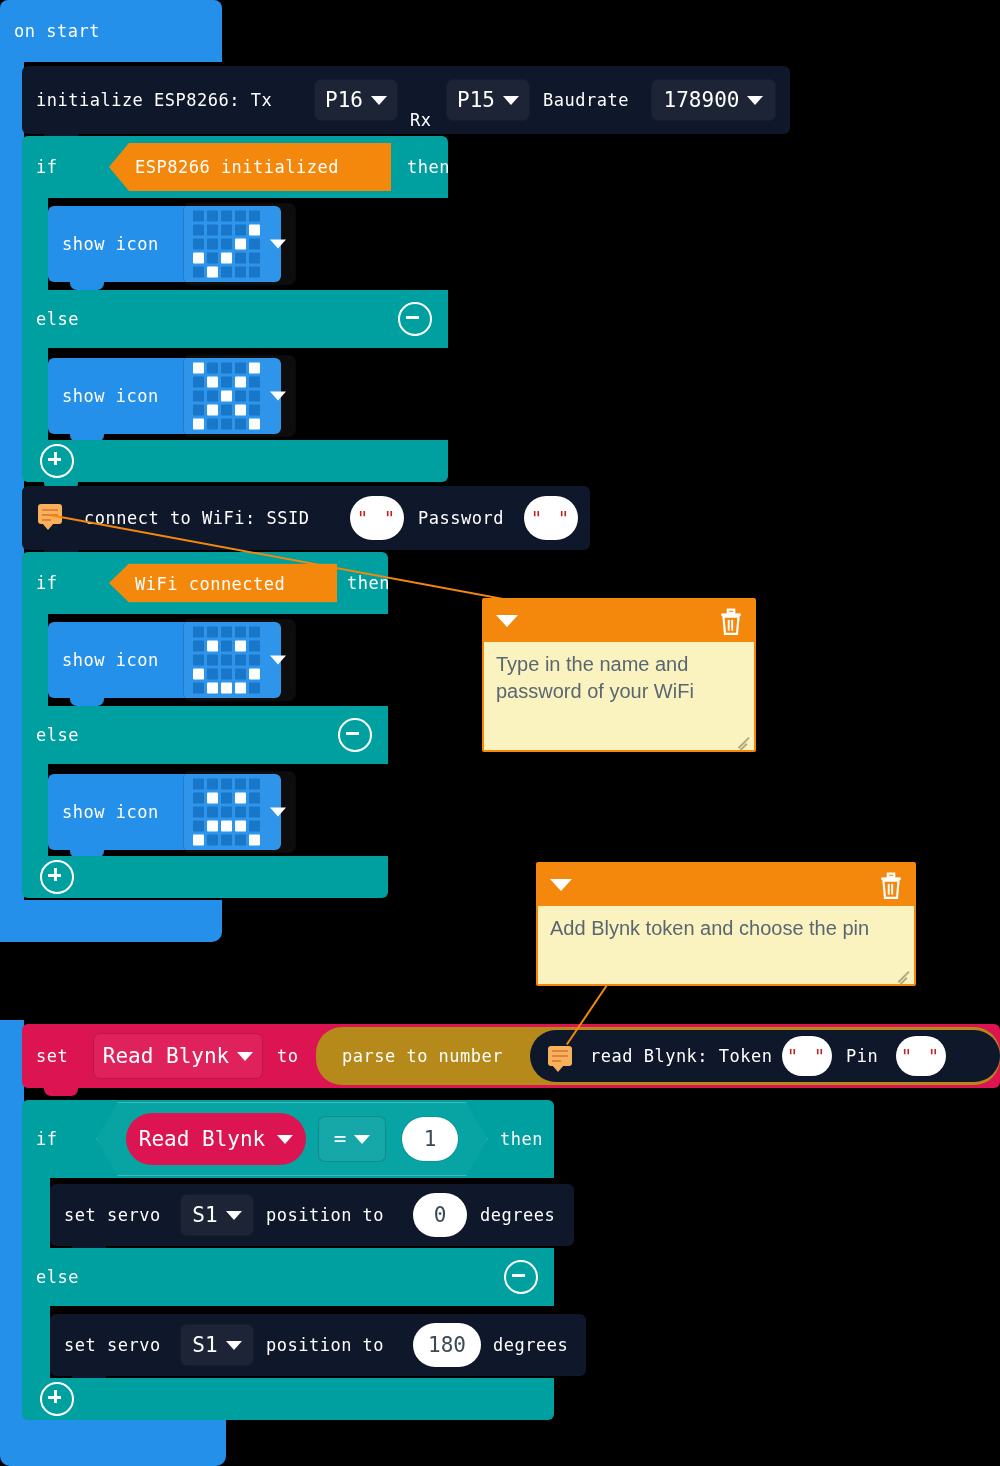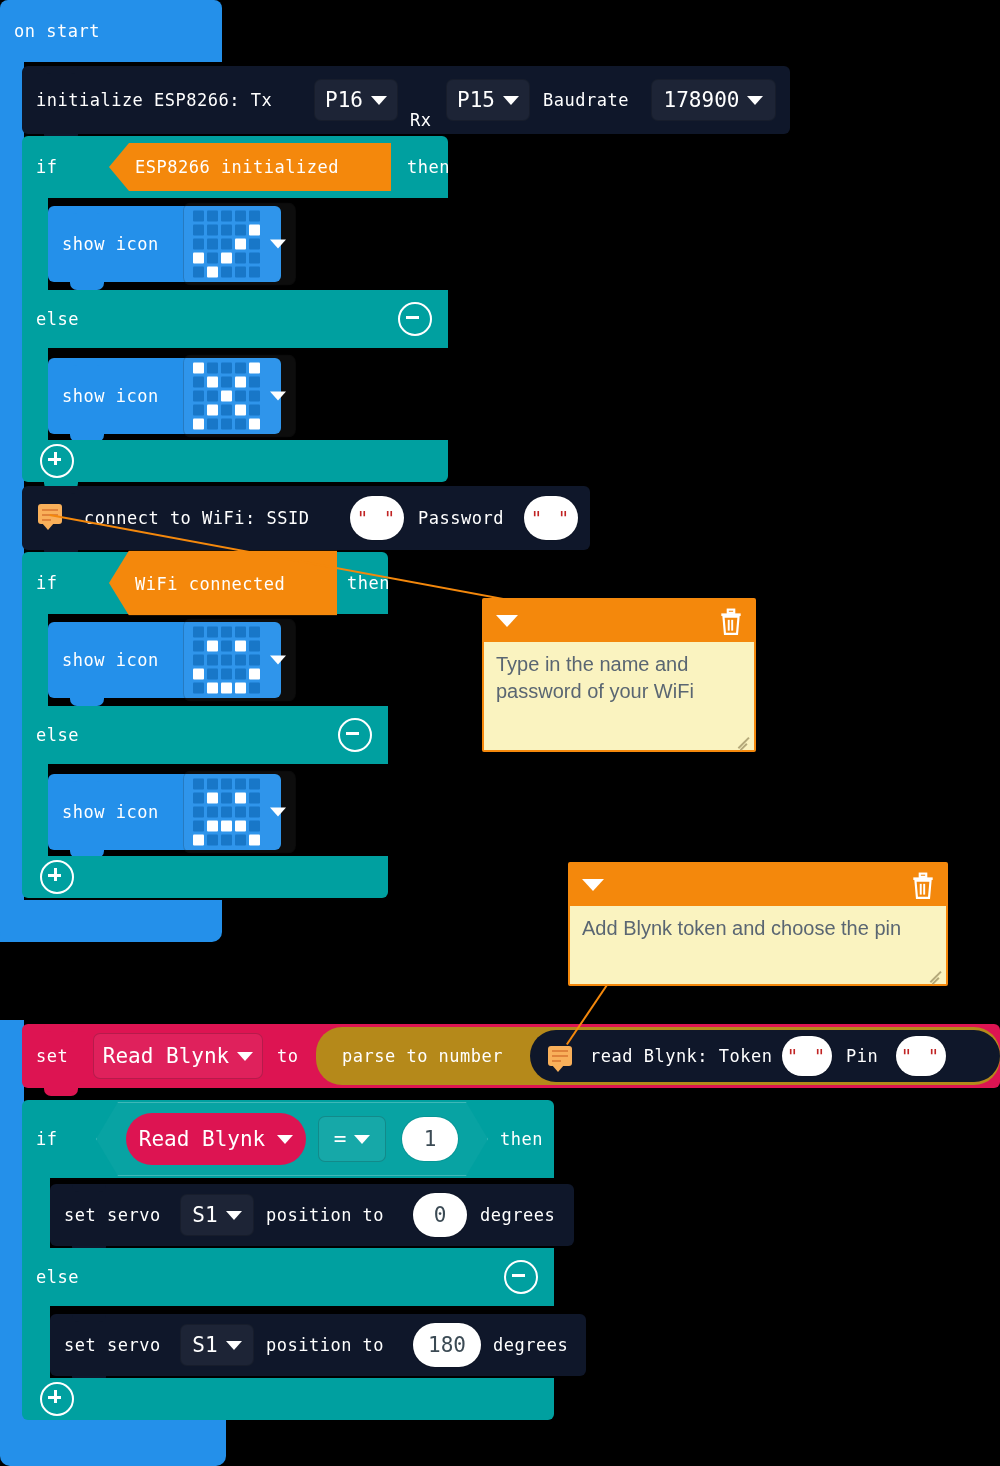--- a/index.html
+++ b/index.html
@@ -247,21 +247,21 @@
     </div>
     <span class="lbl" style="left:396px;">Password</span>
     <div class="round str" style="left:502px;width:54px;">
       <span>" "</span>
     </div>
   </div>
 
   <div class="blk stmt teal" style="left:22px;top:552px;width:366px;height:62px;border-radius:6px 6px 0 0;">
     <div class="notch-top"></div>
     <span class="lbl" style="left:14px;">if</span>
-    <div class="hexL" style="left:87px;width:228px;height:65px;">
+    <div class="hexL" style="left:87px;width:228px;height:39px;">
       <span class="lbl" style="left:26px;">WiFi connected</span>
     </div>
     <span class="lbl" style="left:325px;">then</span>
   </div>
   <div class="blk teal" style="left:22px;top:614px;width:26px;height:92px;"></div>
 
   <div class="blk stmt blue" style="left:48px;top:622px;width:233px;height:76px;">
     <div class="notch-top"></div>
     <div class="notch-bot"></div>
     <span class="lbl" style="left:14px;">show icon</span>
@@ -448,21 +448,21 @@
         <path d="M5 8 h14 l-1.4 16 h-11.2 z" fill="none" stroke="#fff" stroke-width="2"></path>
         <rect x="9" y="11" width="1.8" height="10" fill="#fff"></rect>
         <rect x="12.2" y="11" width="1.8" height="10" fill="#fff"></rect>
       </svg>
     </div>
     <div class="cmt-text">Type in the name and
 password of your WiFi</div>
     <span class="cmt-resize"></span>
   </div>
 
-  <div class="comment" style="left:536px;top:862px;width:380px;height:124px;margin-left:32px;">
+  <div class="comment" style="left:536px;top:862px;width:380px;height:124px;">
     <div class="cmt-head">
       <span class="cmt-collapse"></span>
       <svg class="trash" viewBox="0 0 24 26">
         <rect x="3" y="5" width="18" height="2.4" fill="#fff"></rect>
         <rect x="9" y="1.5" width="6" height="3" fill="none" stroke="#fff" stroke-width="2"></rect>
         <path d="M5 8 h14 l-1.4 16 h-11.2 z" fill="none" stroke="#fff" stroke-width="2"></path>
         <rect x="9" y="11" width="1.8" height="10" fill="#fff"></rect>
         <rect x="12.2" y="11" width="1.8" height="10" fill="#fff"></rect>
       </svg>
     </div>

